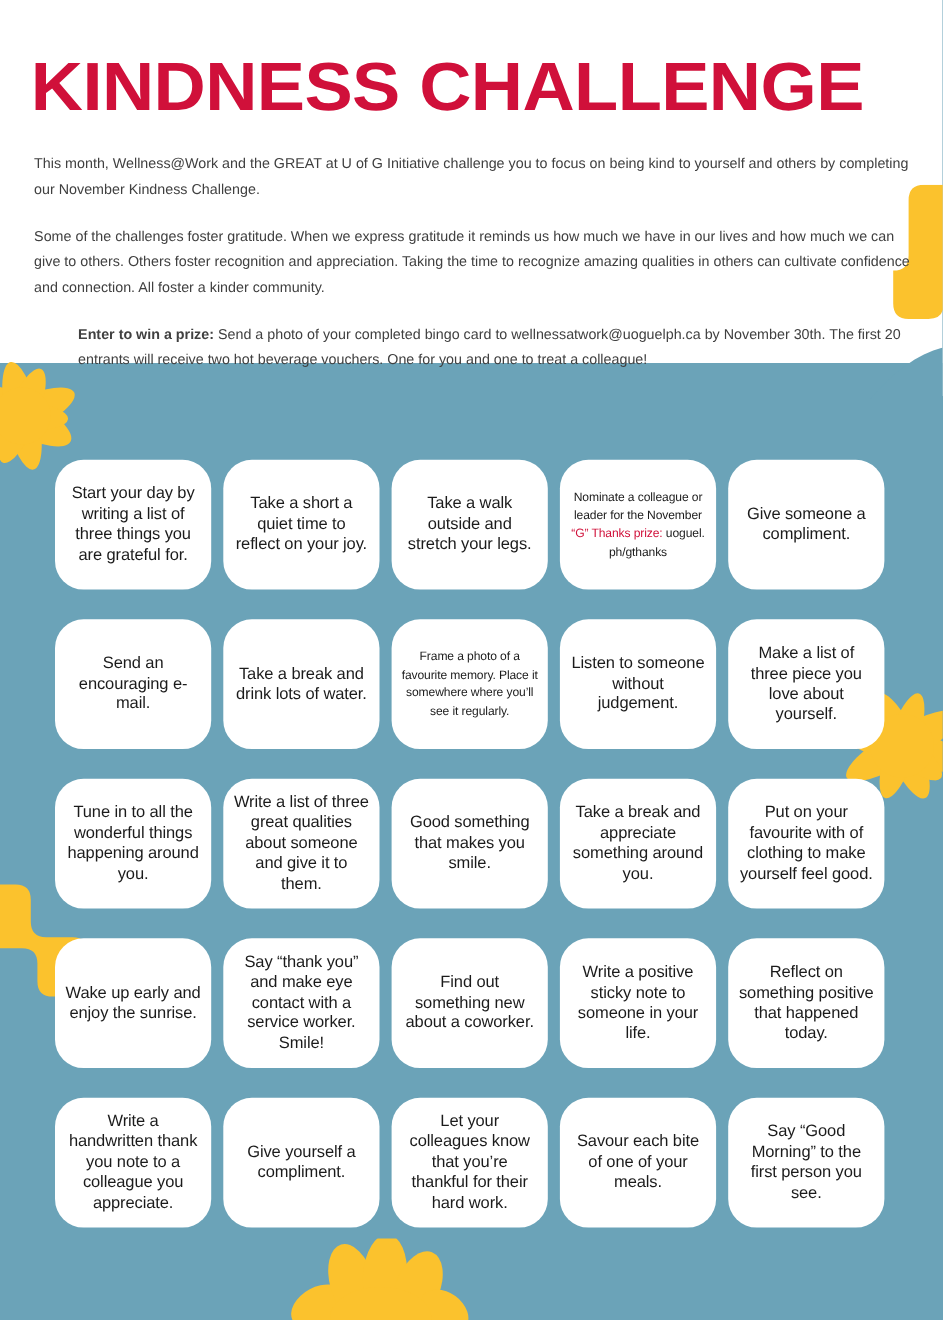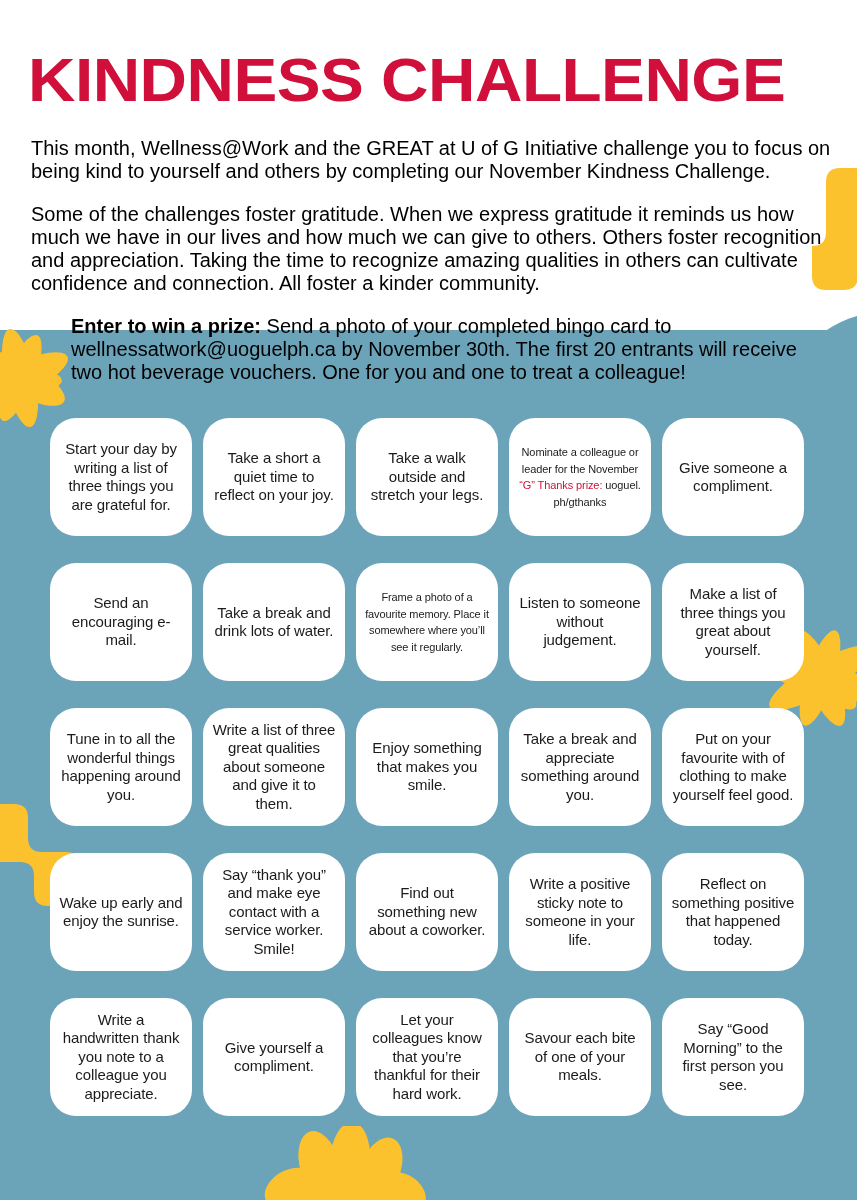--- a/index.html
+++ b/index.html
@@ -31,22 +31,22 @@
     line-height:64px;
     transform:scaleX(1.06);
     transform-origin:left center;
     white-space:nowrap;
     z-index:6;
   }
 
   
   .intro{
     position:absolute;left:31px;top:137px;width:800px;
-    color:#000000;
-    font-size:20px;
+    color:#404040;
+    font-size:13px;
     line-height:23px;
     z-index:6;
   }
   .intro p{margin:0 0 20px 0;}
   .intro p:last-child{margin-bottom:0;margin-left:40px;}
   .intro .lead{font-weight:bold;}
 
   
   .deco{position:absolute;z-index:4;pointer-events:none;}
   .deco svg{display:block;}
@@ -196,30 +196,30 @@
       <div class="cell">
         <div class="txt">Take a break and drink lots of water.</div>
       </div>
       <div class="cell small">
         <div class="txt">Frame a photo of a favourite memory. Place it somewhere where you’ll see it regularly.</div>
       </div>
       <div class="cell">
         <div class="txt">Listen to someone without judgement.</div>
       </div>
       <div class="cell">
-        <div class="txt">Make a list of three things you great about yourself.</div>
+        <div class="txt">Make a list of three piece you love about yourself.</div>
       </div>
       <div class="cell">
         <div class="txt">Tune in to all the wonderful things happening around you.</div>
       </div>
       <div class="cell">
         <div class="txt">Write a list of three great qualities about someone and give it to them.</div>
       </div>
       <div class="cell">
-        <div class="txt">Enjoy something that makes you smile.</div>
+        <div class="txt">Good something that makes you smile.</div>
       </div>
       <div class="cell">
         <div class="txt">Take a break and appreciate something around you.</div>
       </div>
       <div class="cell">
         <div class="txt">Put on your favourite with of clothing to make yourself feel good.</div>
       </div>
       <div class="cell">
         <div class="txt">Wake up early and enjoy the sunrise.</div>
       </div>

